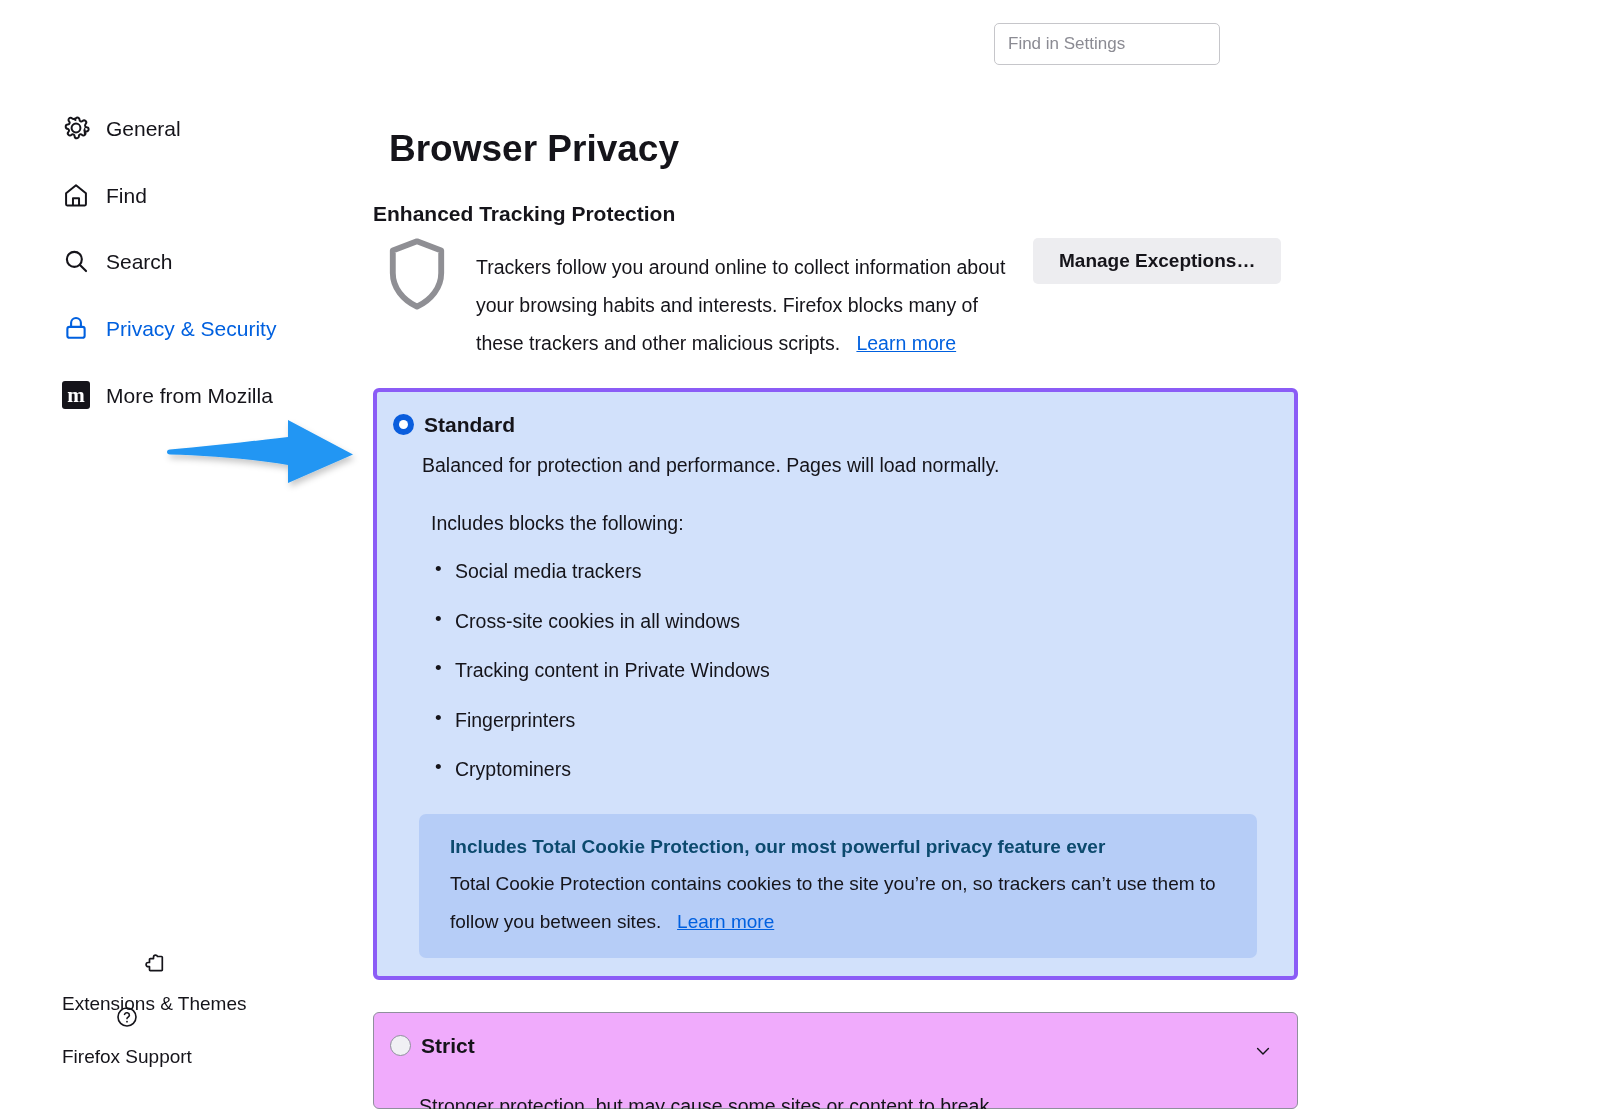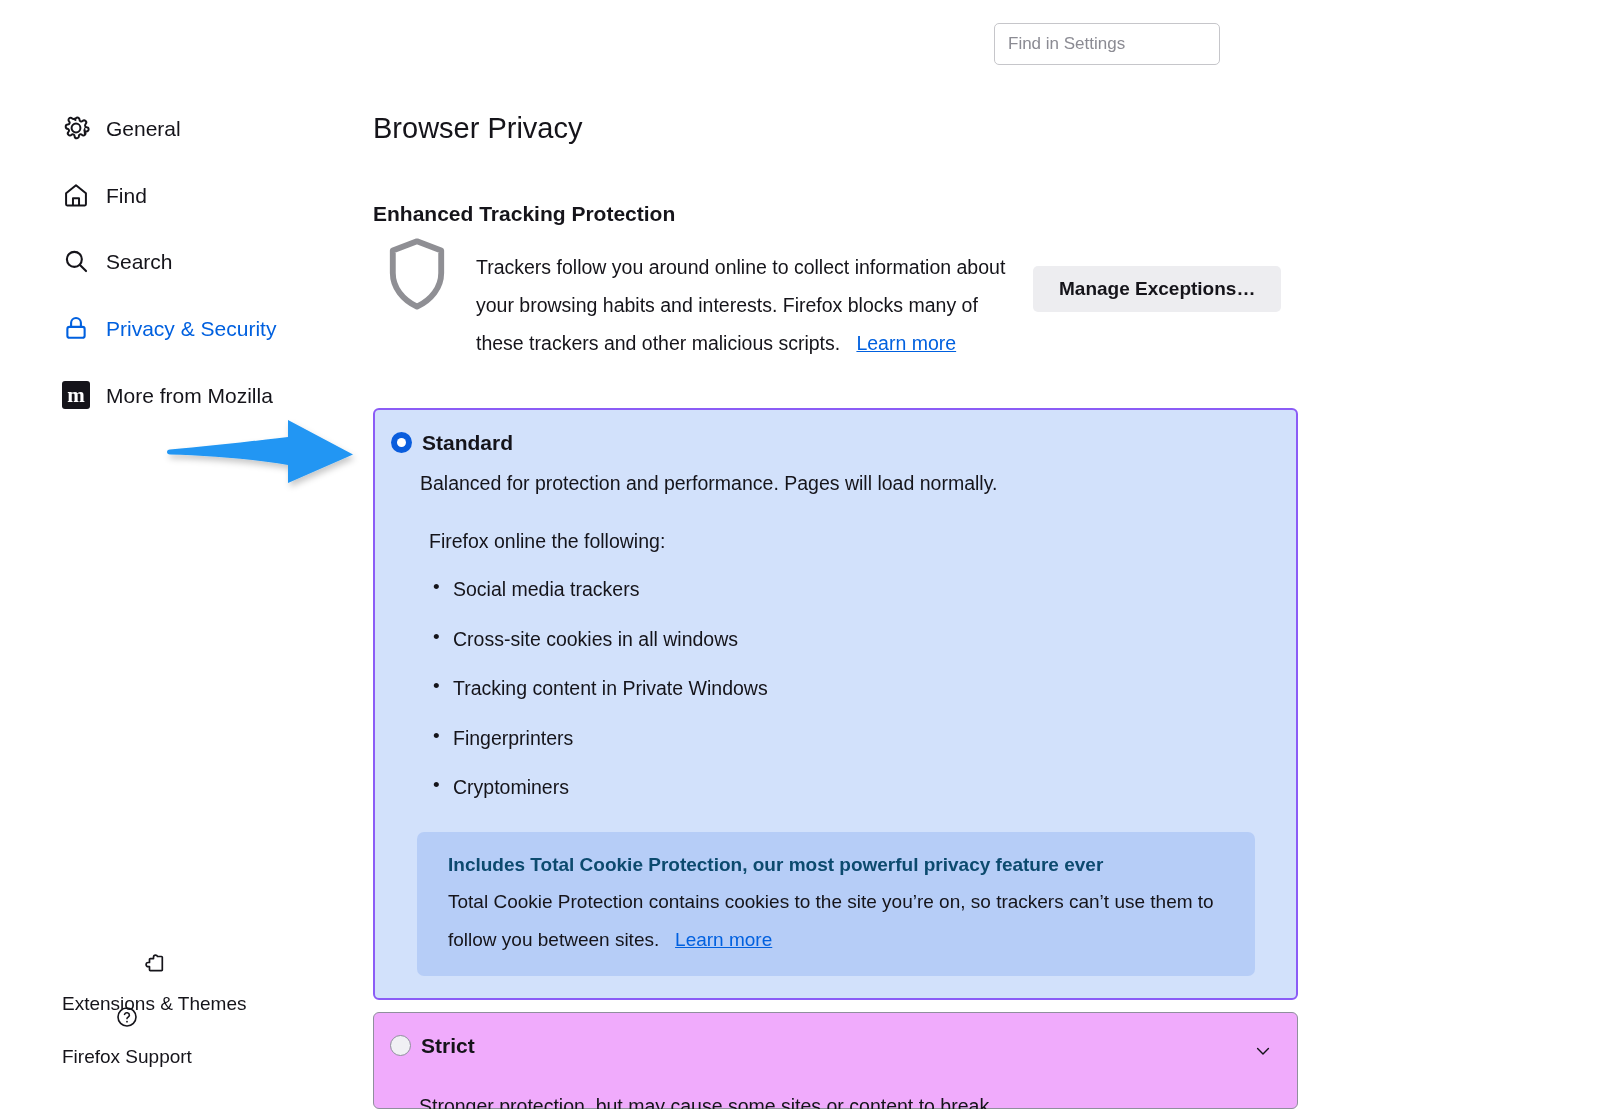--- a/index.html
+++ b/index.html
@@ -41,45 +41,45 @@
   .mozilla-badge {
     width: 28px; height: 28px; flex: 0 0 28px;
     background: #15141a; border-radius: 3px;
     display: flex; align-items: center; justify-content: center;
     color: #ffffff; font-family: "Liberation Serif", serif;
     font-size: 21px; font-weight: bold; line-height: 1;
   }
 
   
   .main { position: absolute; left: 373px; top: 0; width: 1000px; }
-  .page-title { font-size: 29px; color: #15141a; font-weight: 400; margin: 0; position: absolute; top: 112px; left: 0; }
+  .page-title { font-size: 37px; color: #15141a; font-weight: 700; margin: 16px; position: absolute; top: 112px; left: 0; }
   .section-title { font-size: 21px; font-weight: bold; color: #15141a; position: absolute; top: 185px; left: 0; }
 
   .etp-desc-row { position: absolute; top: 228px; left: 0; width: 930px; display: flex; align-items: flex-start; }
   .shield-ico { width: 88px; height: 88px; flex: 0 0 88px; margin-top: 2px; }
   .etp-text {
     margin-left: 15px; width: 552px;
     font-size: 19.5px; line-height: 38px; color: #15141a;
   }
   .etp-text a, .link {
     color: #0060df; text-decoration: underline; cursor: pointer;
   }
   .manage-btn {
     position: absolute; left: 660px; top: 10px;
     background: #ededf0; border: none; border-radius: 5px;
     font-family: "Liberation Sans", sans-serif;
     font-size: 19px; font-weight: bold; color: #15141a;
-    padding: 0 26px; height: 46px; cursor: pointer; white-space: nowrap; margin-top: 28px;
+    padding: 0 26px; height: 46px; cursor: pointer; white-space: nowrap;
   }
 
   
   .panel-standard {
-    position: absolute; left: 0; top: 408px;
+    position: absolute; left: 0; top: 388px;
     width: 925px; height: 592px;
-    background: #d2e1fb; border: 2px solid #8b5cf6; border-radius: 6px;
+    background: #d2e1fb; border: 4px solid #8b5cf6; border-radius: 6px;
   }
   .radio-row { position: absolute; left: 16px; top: 22px; display: flex; align-items: center; gap: 10px; }
   .radio-on {
     width: 21px; height: 21px; border-radius: 50%;
     background: #0a5ddd; border: none; position: relative; flex: 0 0 21px;
   }
   .radio-on::after {
     content: ""; position: absolute; left: 6px; top: 6px;
     width: 9px; height: 9px; border-radius: 50%; background: #ffffff;
   }
@@ -221,21 +221,21 @@
     </div>
 
     <section class="panel-standard">
       <div class="radio-row">
         <span class="radio-on"></span>
         <span class="radio-label">Standard</span>
       </div>
 
       <div class="panel-body">
         <div class="panel-sub">Balanced for protection and performance. Pages will load normally.</div>
-        <div class="blocks-head">Firefox online the following:</div>
+        <div class="blocks-head">Includes blocks the following:</div>
         <ul class="blocks-list">
           <li>Social media trackers</li>
           <li>Cross-site cookies in all windows</li>
           <li>Tracking content in Private Windows</li>
           <li>Fingerprinters</li>
           <li>Cryptominers</li>
         </ul>
       </div>
 
       <div class="cookie-callout">

